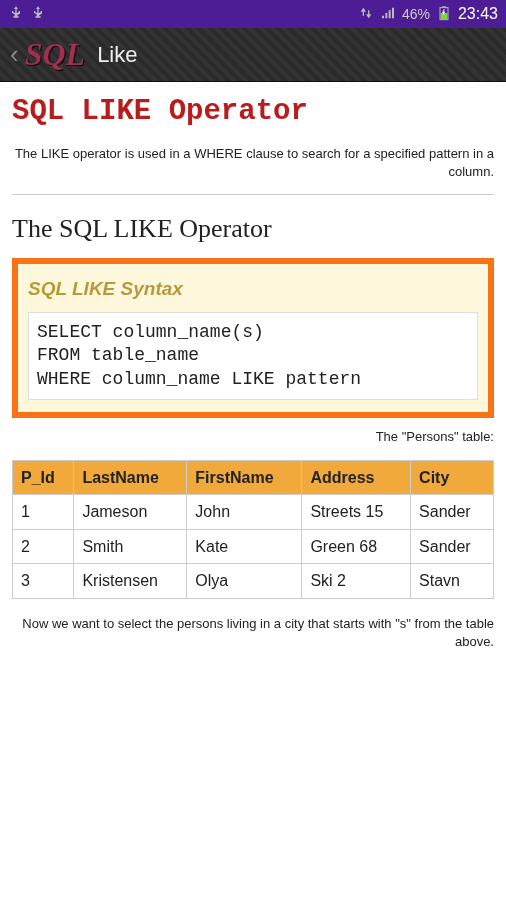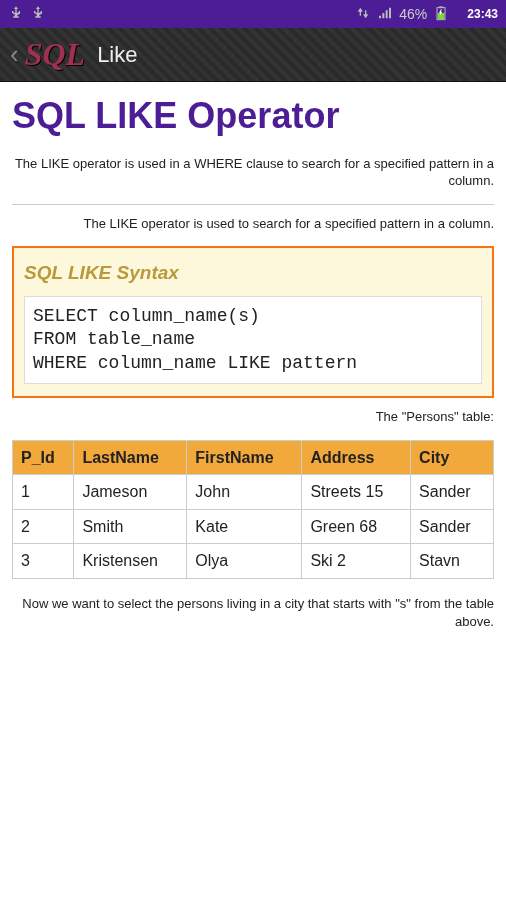--- a/index.html
+++ b/index.html
@@ -1,34 +1,34 @@
 <!DOCTYPE html>
 <html><head>
 <meta charset="utf-8">
 <style>
 * { margin: 0; padding: 0; box-sizing: border-box; }
 body { width: 506px; height: 900px; font-family: Arial, Helvetica, sans-serif; background: #fff; overflow: hidden; }
 
 .status-bar { height: 28px; background: #4c1d95; color: #ccc; display: flex; align-items: center; justify-content: flex-end; padding: 0 8px; font-size: 15px; gap: 6px; }
 .status-bar .left-icons { display: flex; gap: 6px; margin-right: auto; }
 .status-bar svg { width: 16px; height: 16px; }
-.status-bar .time { color: #fff; font-size: 12px; margin-left: 12px; font-weight: bold; }
+.status-bar .time { color: #fff; font-size: 16px; margin-left: 0; }
 
 .app-bar { height: 54px; background: #2a2a2a; background-image: repeating-linear-gradient(45deg, #2a2a2a 0, #2a2a2a 4px, #333 4px, #333 8px); display: flex; align-items: center; padding: 0 10px; border-bottom: 1px solid #111; }
 .app-bar .back-chevron { color: #888; font-size: 26px; margin-right: 6px; }
 .app-bar .logo { font-family: Georgia, serif; font-size: 32px; font-weight: bold; font-style: italic; color: #a03050; text-shadow: 1px 1px 0 #000; margin-right: 12px; }
 .app-bar .title { color: #eee; font-size: 22px; font-weight: 300; }
 
 .content { padding: 10px 12px; font-size: 18px; color: #222; line-height: 1.35; }
-.content h1 { font-family: Liberation Sans, sans-serif; color: #4c1d95; font-size: 36px; font-weight: bold; margin-bottom: 14px; }
+.content h1 { font-family: Liberation Mono, monospace; color: #b91c1c; font-size: 29px; font-weight: bold; margin-bottom: 14px; }
 .content h2 { font-family: Georgia, serif; color: #222; font-size: 26px; font-weight: normal; margin: 16px 0 12px; }
 .content p { margin-bottom: 14px; font-size: 13px; text-align: right; }
 .content hr { border: none; border-top: 1px solid #ccc; margin: 10px 0; }
 
-.syntax-box { background: #fdf8dc; border: 2px solid #f97316; padding: 12px 10px; margin: 10px 0; }
+.syntax-box { background: #fdf8dc; border: 6px solid #f97316; padding: 12px 10px; margin: 10px 0; }
 .syntax-box .syntax-title { color: #b89a3a; font-style: italic; font-weight: bold; font-size: 19px; margin-bottom: 10px; }
 .syntax-box pre { background: #fff; border: 1px solid #ddd; padding: 8px; font-family: "Courier New", monospace; font-size: 18px; white-space: pre-wrap; line-height: 1.3; }
 
 table.data { width: 100%; border-collapse: collapse; margin: 10px 0 16px; font-size: 16px; }
 table.data th { background: #f2a93c; text-align: left; padding: 6px 8px; border: 1px solid #ccc; font-weight: bold; }
 table.data td { padding: 6px 8px; border: 1px solid #ccc; }
 </style>
 </head>
 <body>
 
@@ -70,21 +70,21 @@
 <div class="app-bar">
   <span class="back-chevron">‹</span>
   <span class="logo">SQL</span>
   <span class="title">Like</span>
 </div>
 
 <div class="content">
   <h1>SQL LIKE Operator</h1>
   <p>The LIKE operator is used in a WHERE clause to search for a specified pattern in a column.</p>
   <hr>
-  <p>The LIKE operator is used to search for a specified pattern in a column.</p>
+  <h2>The SQL LIKE Operator</h2>
 
   <div class="syntax-box">
     <div class="syntax-title">SQL LIKE Syntax</div>
     <pre>SELECT column_name(s)
 FROM table_name
 WHERE column_name LIKE pattern</pre>
   </div>
 
   <p>The "Persons" table:</p>
 

